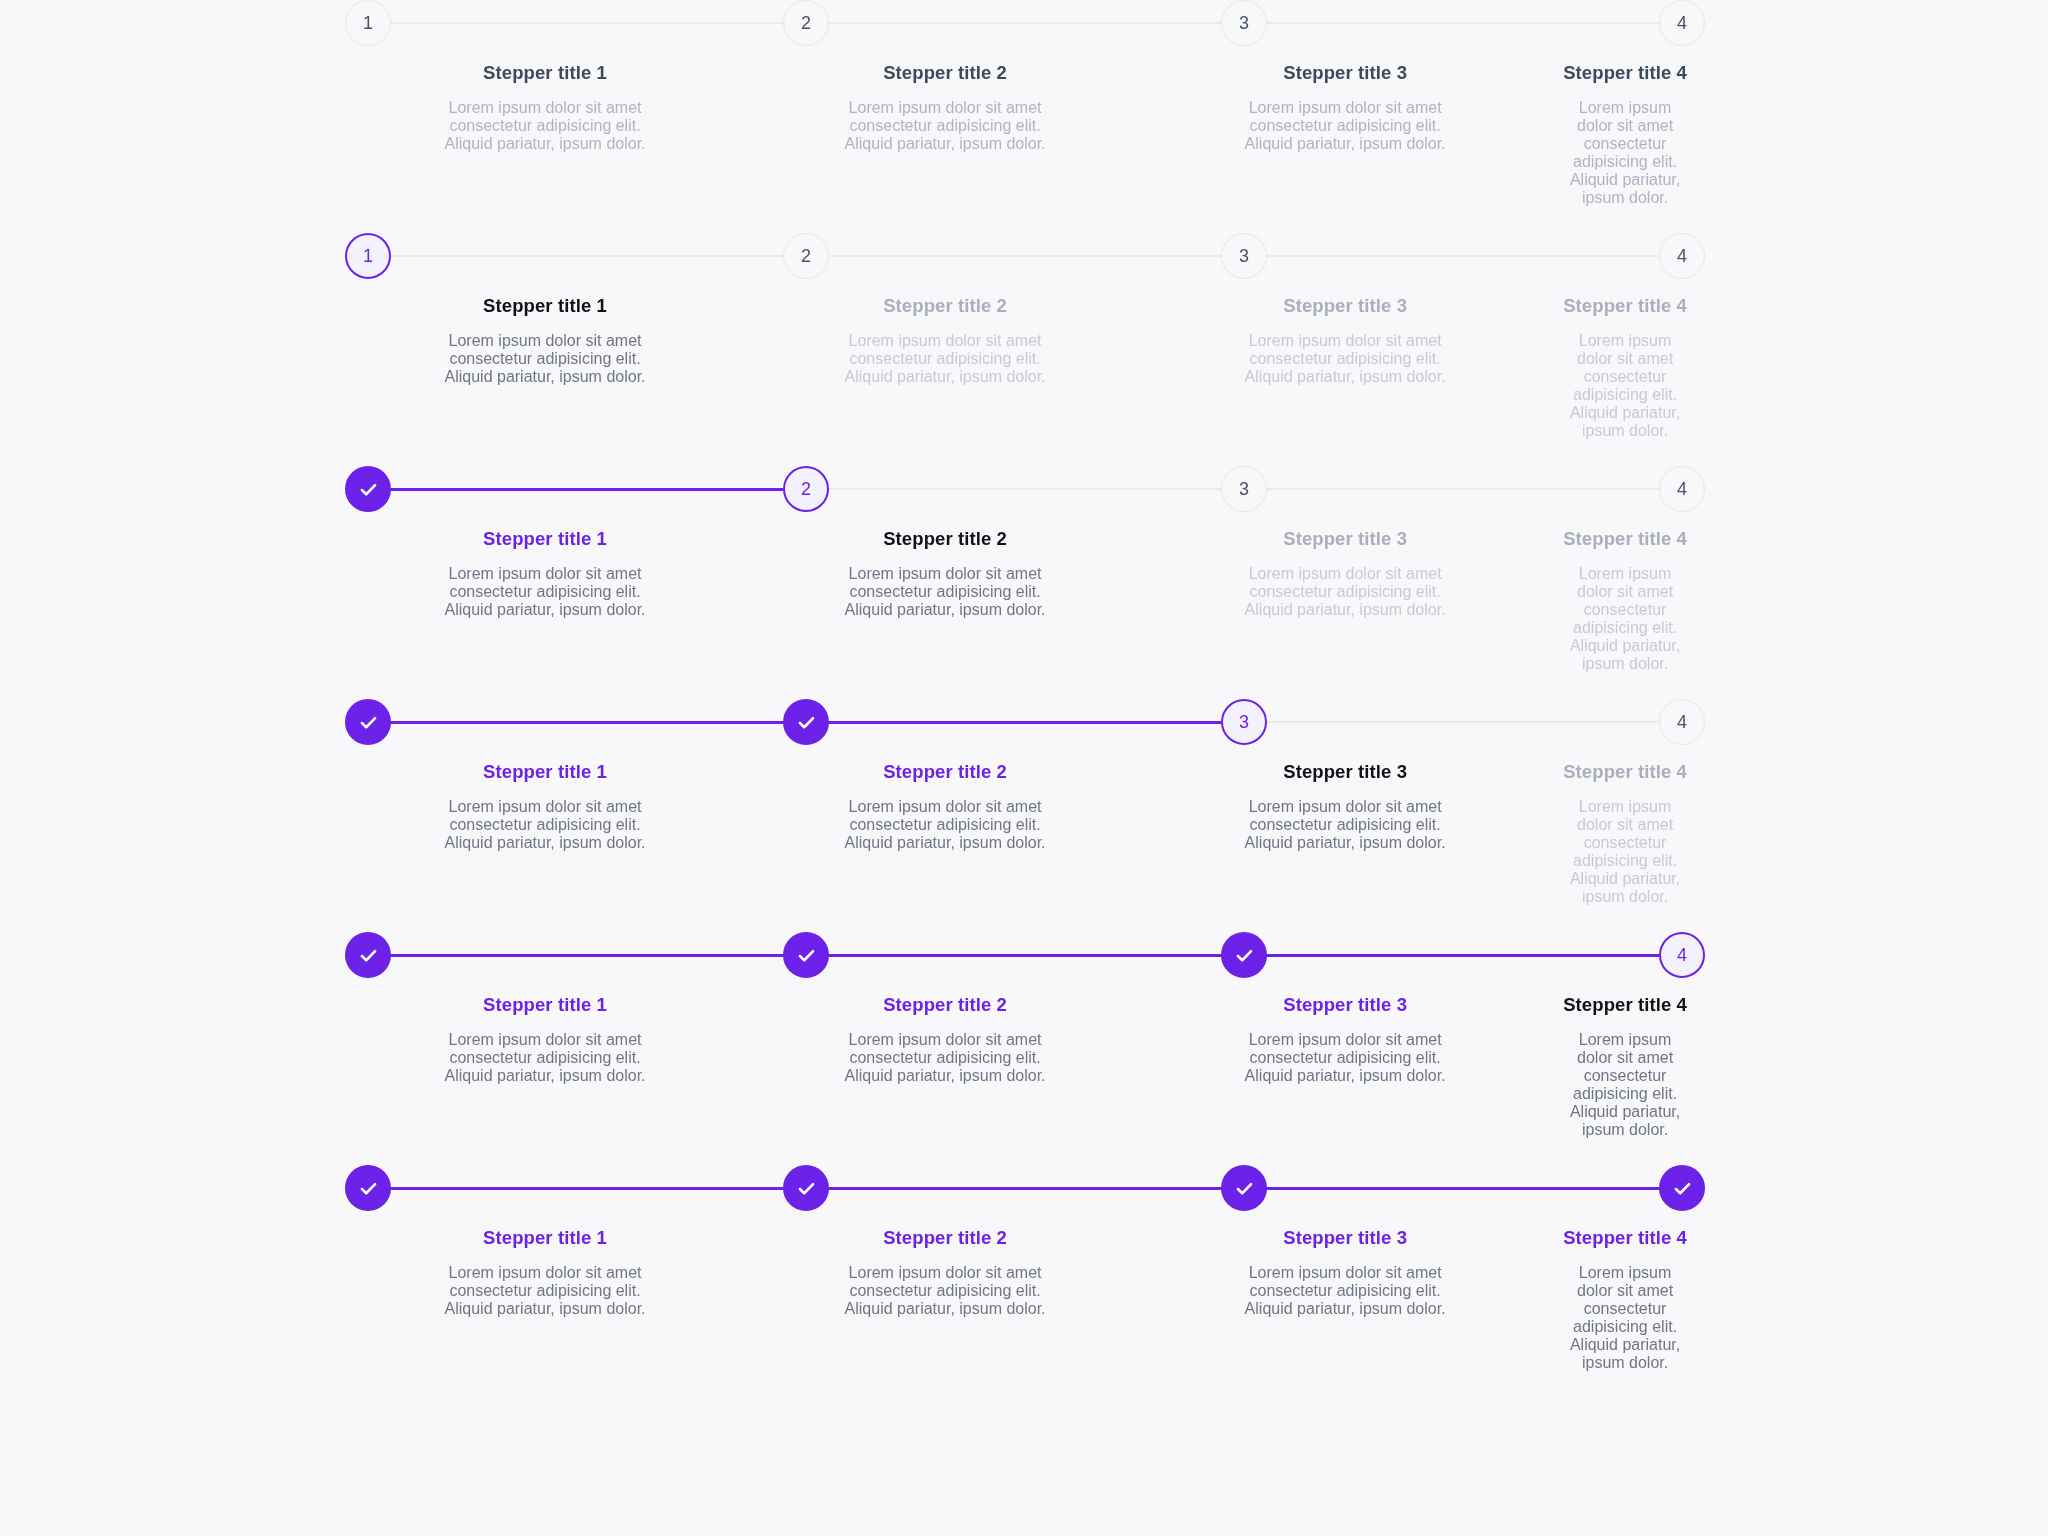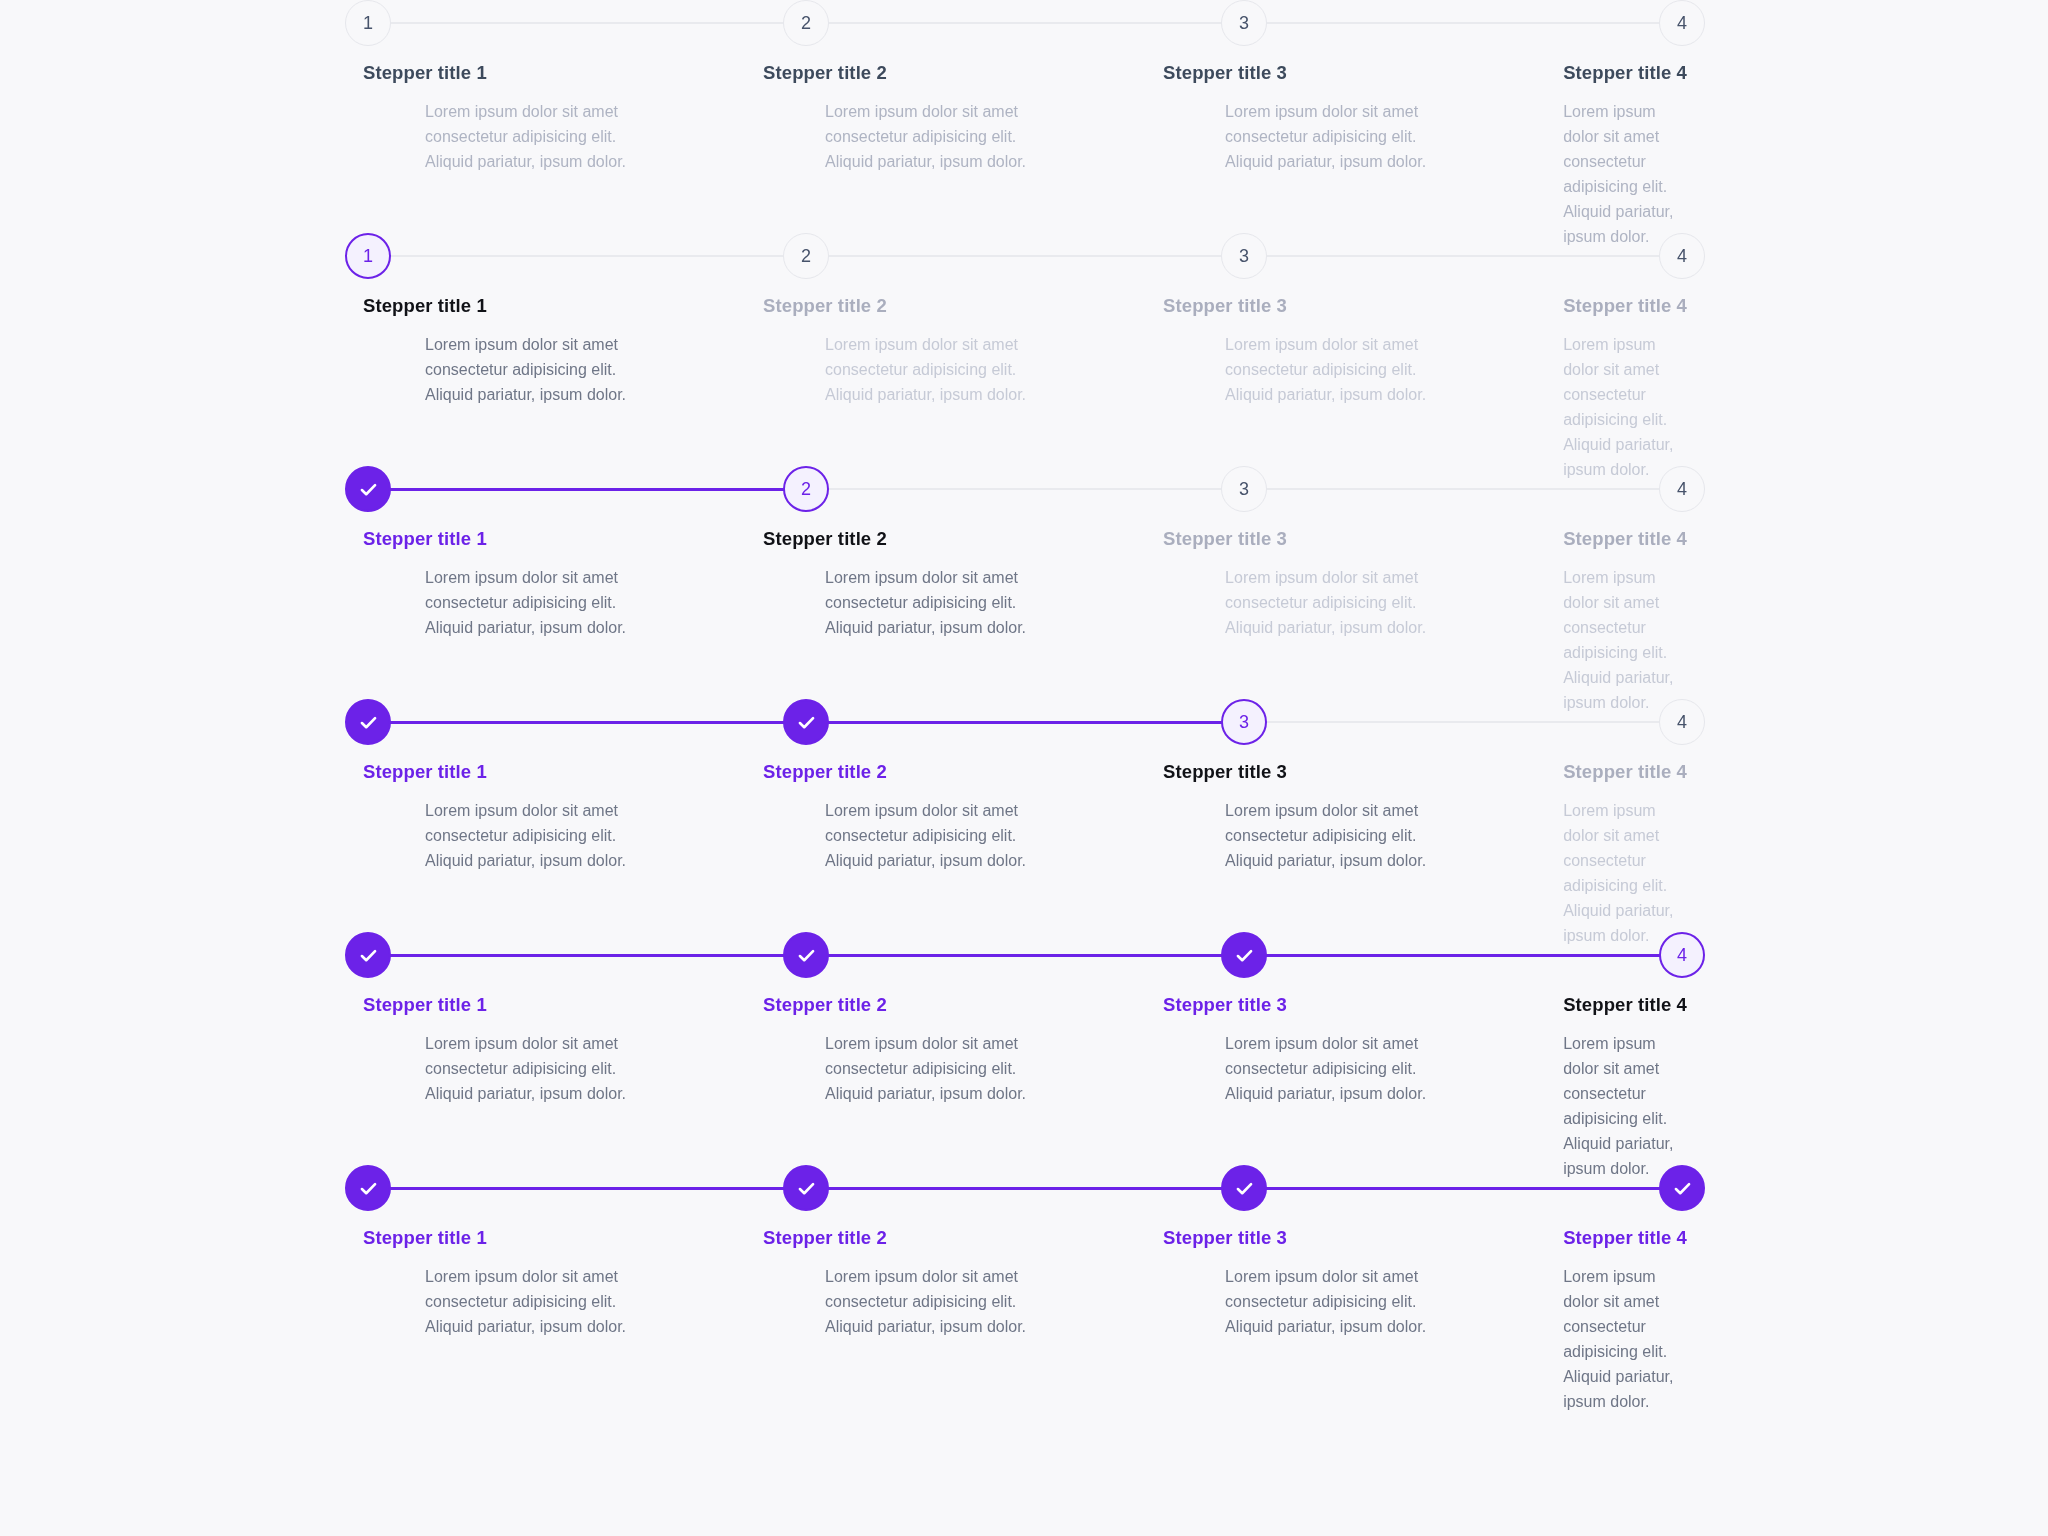--- a/index.html
+++ b/index.html
@@ -97,35 +97,36 @@
   }
   .line.filled { background: #6C22E8; height: 3px; }
 
   
   .labels {
     display: flex;
     margin-top: 16px;
   }
   .label-cell {
     flex: 1 1 0;
+    text-align: center;
     padding: 0 18px;
   }
   .label-cell:last-child { flex: 0 0 46px; }
 
   .step-title {
     font-size: 18.5px;
     font-weight: bold;
     line-height: 22px;
     letter-spacing: .1px;
     white-space: nowrap;
   }
   .step-desc {
     margin-top: 15px;
     font-size: 16px;
-    line-height: 25px;
+    line-height: 18px;
     max-width: 240px;
     margin-left: auto;
     margin-right: auto;
   }
 
   
   .t-neutral { color: #3D4A5C; }
   .t-current { color: #111217; }
   .t-done    { color: #6C22E8; }
   .t-muted   { color: #AAAEBE; }

